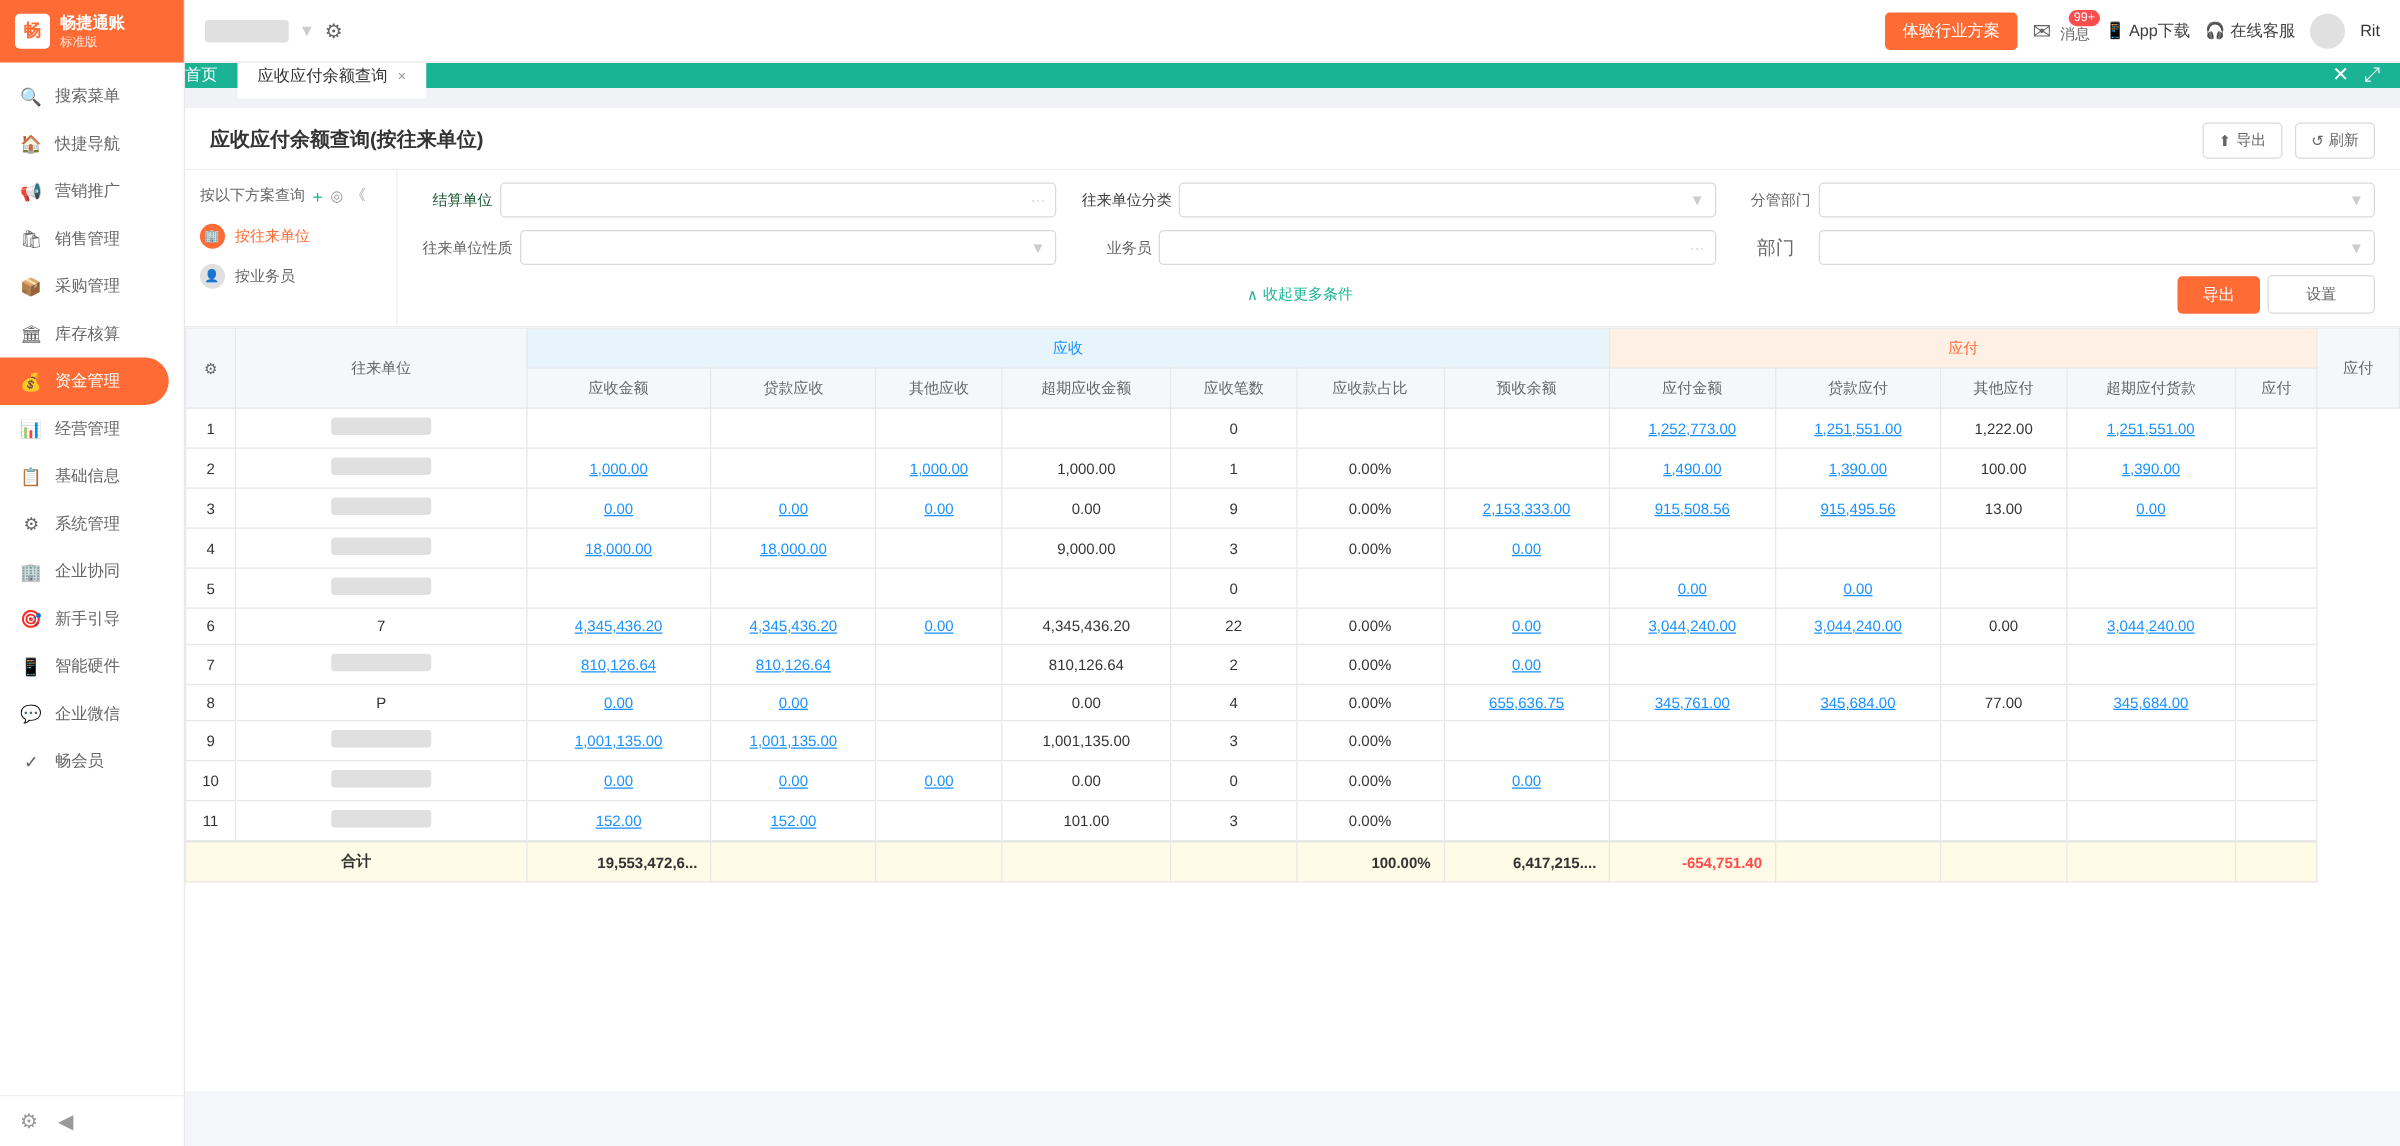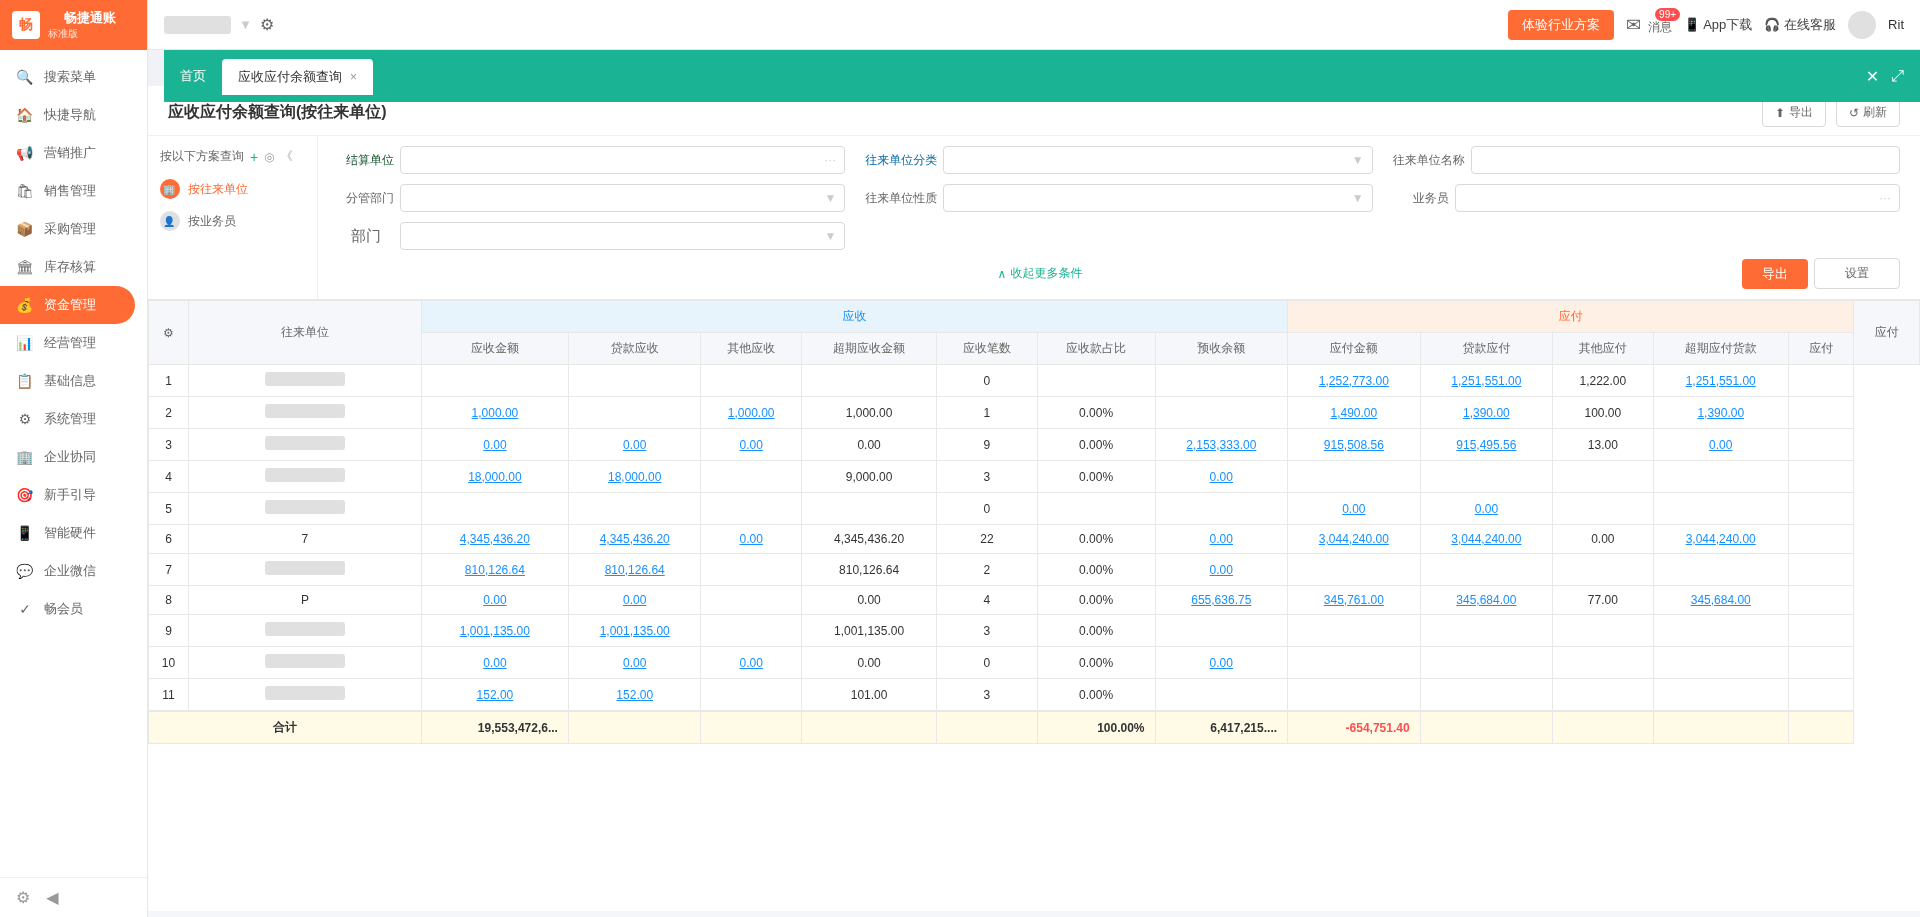--- a/index.html
+++ b/index.html
@@ -13,21 +13,21 @@
     }
     .sidebar-header {
       height: 50px; background: #ff6b35; display: flex; align-items: center;
       padding: 0 12px; gap: 8px;
     }
     .sidebar-logo {
       width: 28px; height: 28px; background: #fff; border-radius: 4px;
       display: flex; align-items: center; justify-content: center;
       color: #ff6b35; font-size: 14px; font-weight: bold;
     }
-    .sidebar-title { color: #fff; font-size: 13px; font-weight: bold; margin-left: 16px; }
+    .sidebar-title { color: #fff; font-size: 13px; font-weight: bold; }
     .sidebar-subtitle { color: rgba(255,255,255,0.8); font-size: 10px; }
     .sidebar-nav { flex: 1; overflow-y: auto; padding: 8px 0; }
     .sidebar-item {
       display: flex; align-items: center; gap: 10px; padding: 10px 16px;
       cursor: pointer; color: #666; font-size: 13px; transition: all 0.2s;
     }
     .sidebar-item.active { background: #ff6b35; color: #fff; border-radius: 0 20px 20px 0; margin-right: 12px; }
     .sidebar-item .icon { width: 18px; text-align: center; font-size: 14px; }
     .sidebar-footer {
       padding: 10px 16px; display: flex; gap: 16px; border-top: 1px solid #f0f0f0;
@@ -60,21 +60,21 @@
       text-align: left;
     }
     .topbar-text { color: #404040; font-size: 13px; cursor: pointer; }
     .user-avatar {
       width: 28px; height: 28px; background: #e0e0e0; border-radius: 50%;
     }
     .topbar-gear { color: #666; font-size: 16px; cursor: pointer; }
 
     
     .tabbar {
-      position: fixed; left: 164px; top: 50px; right: 0; height: 52px;
+      position: fixed; left: 132px; top: 50px; right: 0; height: 20px;
       background: #1ab394; display: flex; align-items: center; z-index: 98;
     }
     .tab {
       height: 36px; display: flex; align-items: center; padding: 0 16px;
       font-size: 13px; cursor: pointer; position: relative;
     }
     .tab.home { color: #fff; }
     .tab.active {
       background: #fff; color: #333; border-radius: 4px 4px 0 0;
       margin-top: 2px;
@@ -290,29 +290,24 @@
     <div style="flex:1; padding:10px 20px;">
       <div style="display:grid; grid-template-columns:1fr 1fr 1fr; gap:10px 20px; margin-bottom:8px;">
 
         <div style="display:flex; align-items:center; gap:6px;">
           <label style="min-width:56px; color:#14532d; font-size:12px; text-align:right;">结算单位</label>
           <div style="flex:1; height:28px; border:1px solid #d9d9d9; border-radius:4px; display:flex; align-items:center; padding:0 8px; justify-content:flex-end;">
             <span style="color:#ccc;">···</span>
           </div>
         </div>
         <div style="display:flex; align-items:center; gap:6px;">
-          <label style="min-width:70px; color:#0369a1; font-size:12px; text-align:right;">往来单位分类</label>
+          <label style="min-width:70px; color:#404040; font-size:12px; text-align:right;">往来单位分类</label>
           <div style="flex:1; height:28px; border:1px solid #d9d9d9; border-radius:4px; display:flex; align-items:center; padding:0 8px; justify-content:space-between;">
             <span></span>
             <span style="color:#ccc;">▼</span>
-          </div>
-        </div>
-        <div style="display:flex; align-items:center; gap:6px;">
-          <label style="min-width:70px; color:#666; font-size:12px; text-align:right;">往来单位名称</label>
-          <div style="flex:1; height:28px; border:1px solid #d9d9d9; border-radius:4px; display:flex; align-items:center; padding:0 8px;">
           </div>
         </div>
 
         <div style="display:flex; align-items:center; gap:6px;">
           <label style="min-width:56px; color:#666; font-size:12px; text-align:right;">分管部门</label>
           <div style="flex:1; height:28px; border:1px solid #d9d9d9; border-radius:4px; display:flex; align-items:center; padding:0 8px; justify-content:space-between;">
             <span></span>
             <span style="color:#ccc;">▼</span>
           </div>
         </div>

